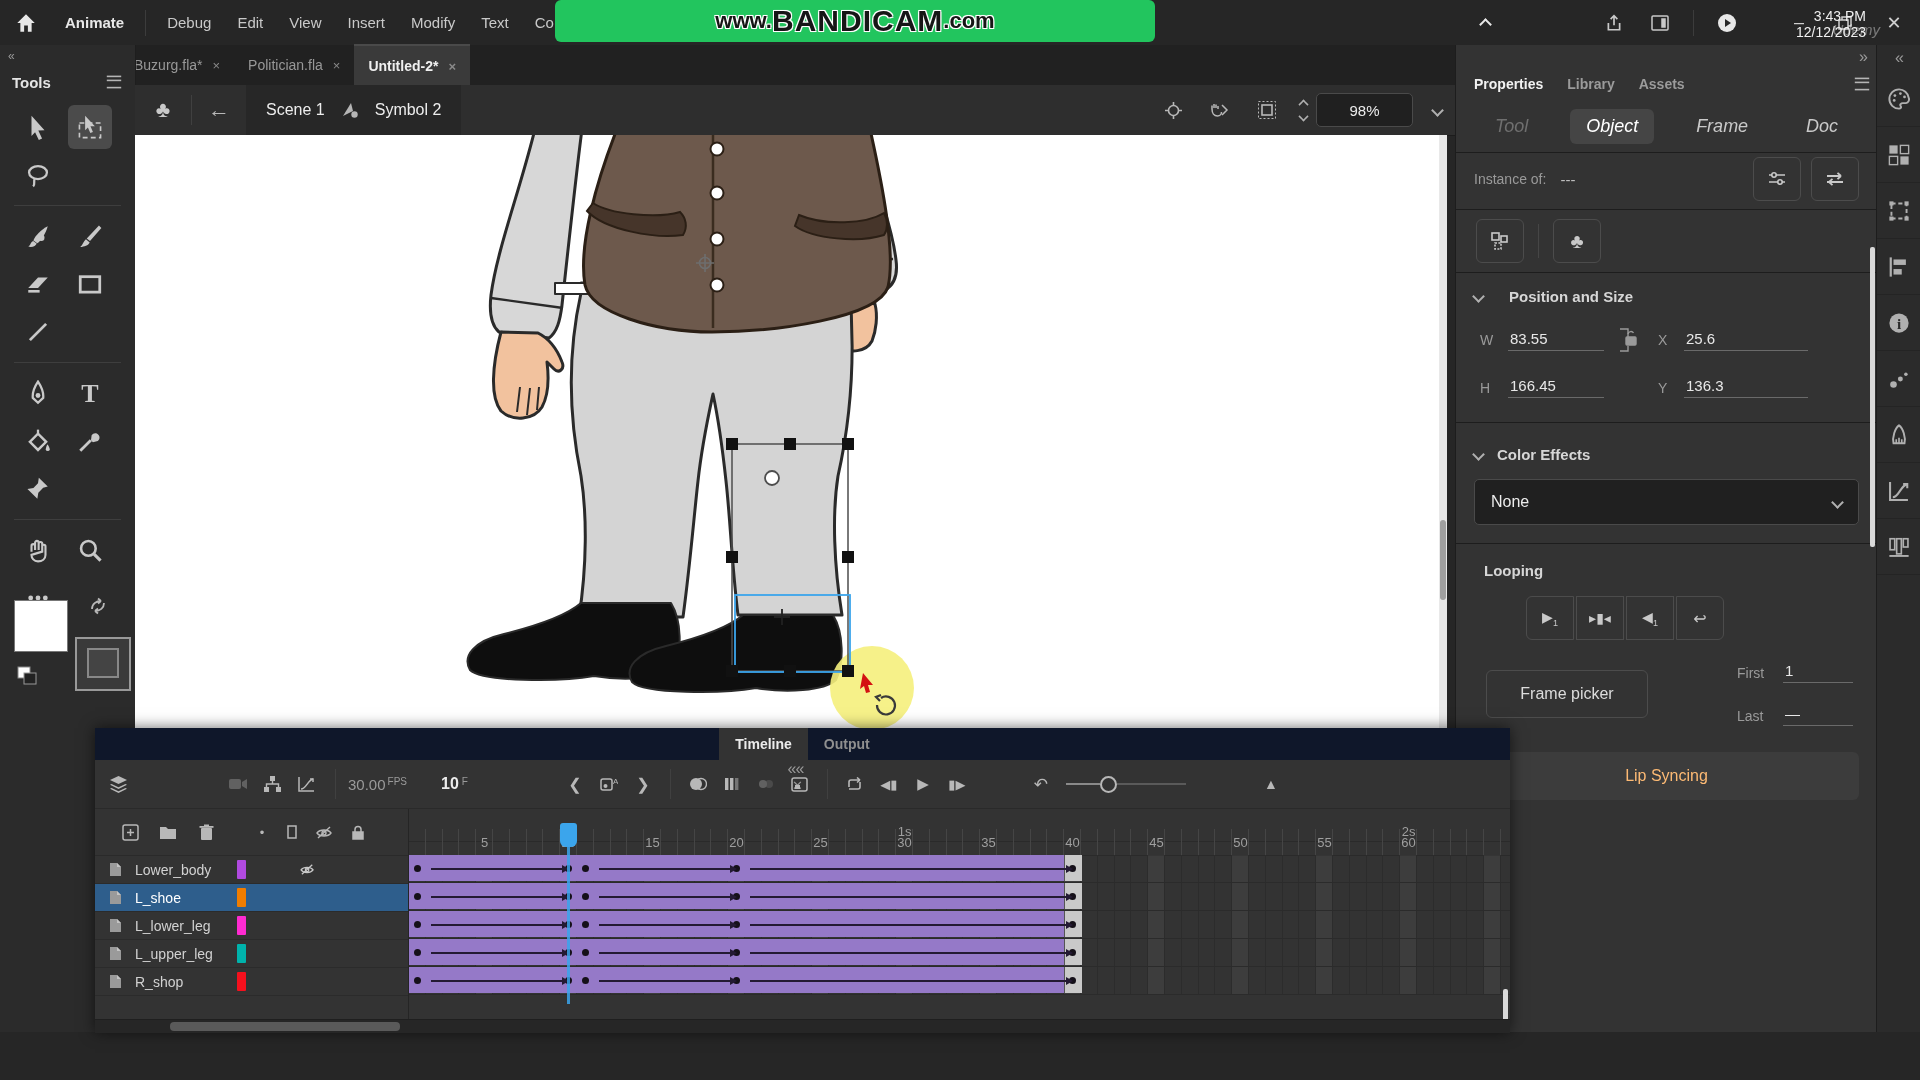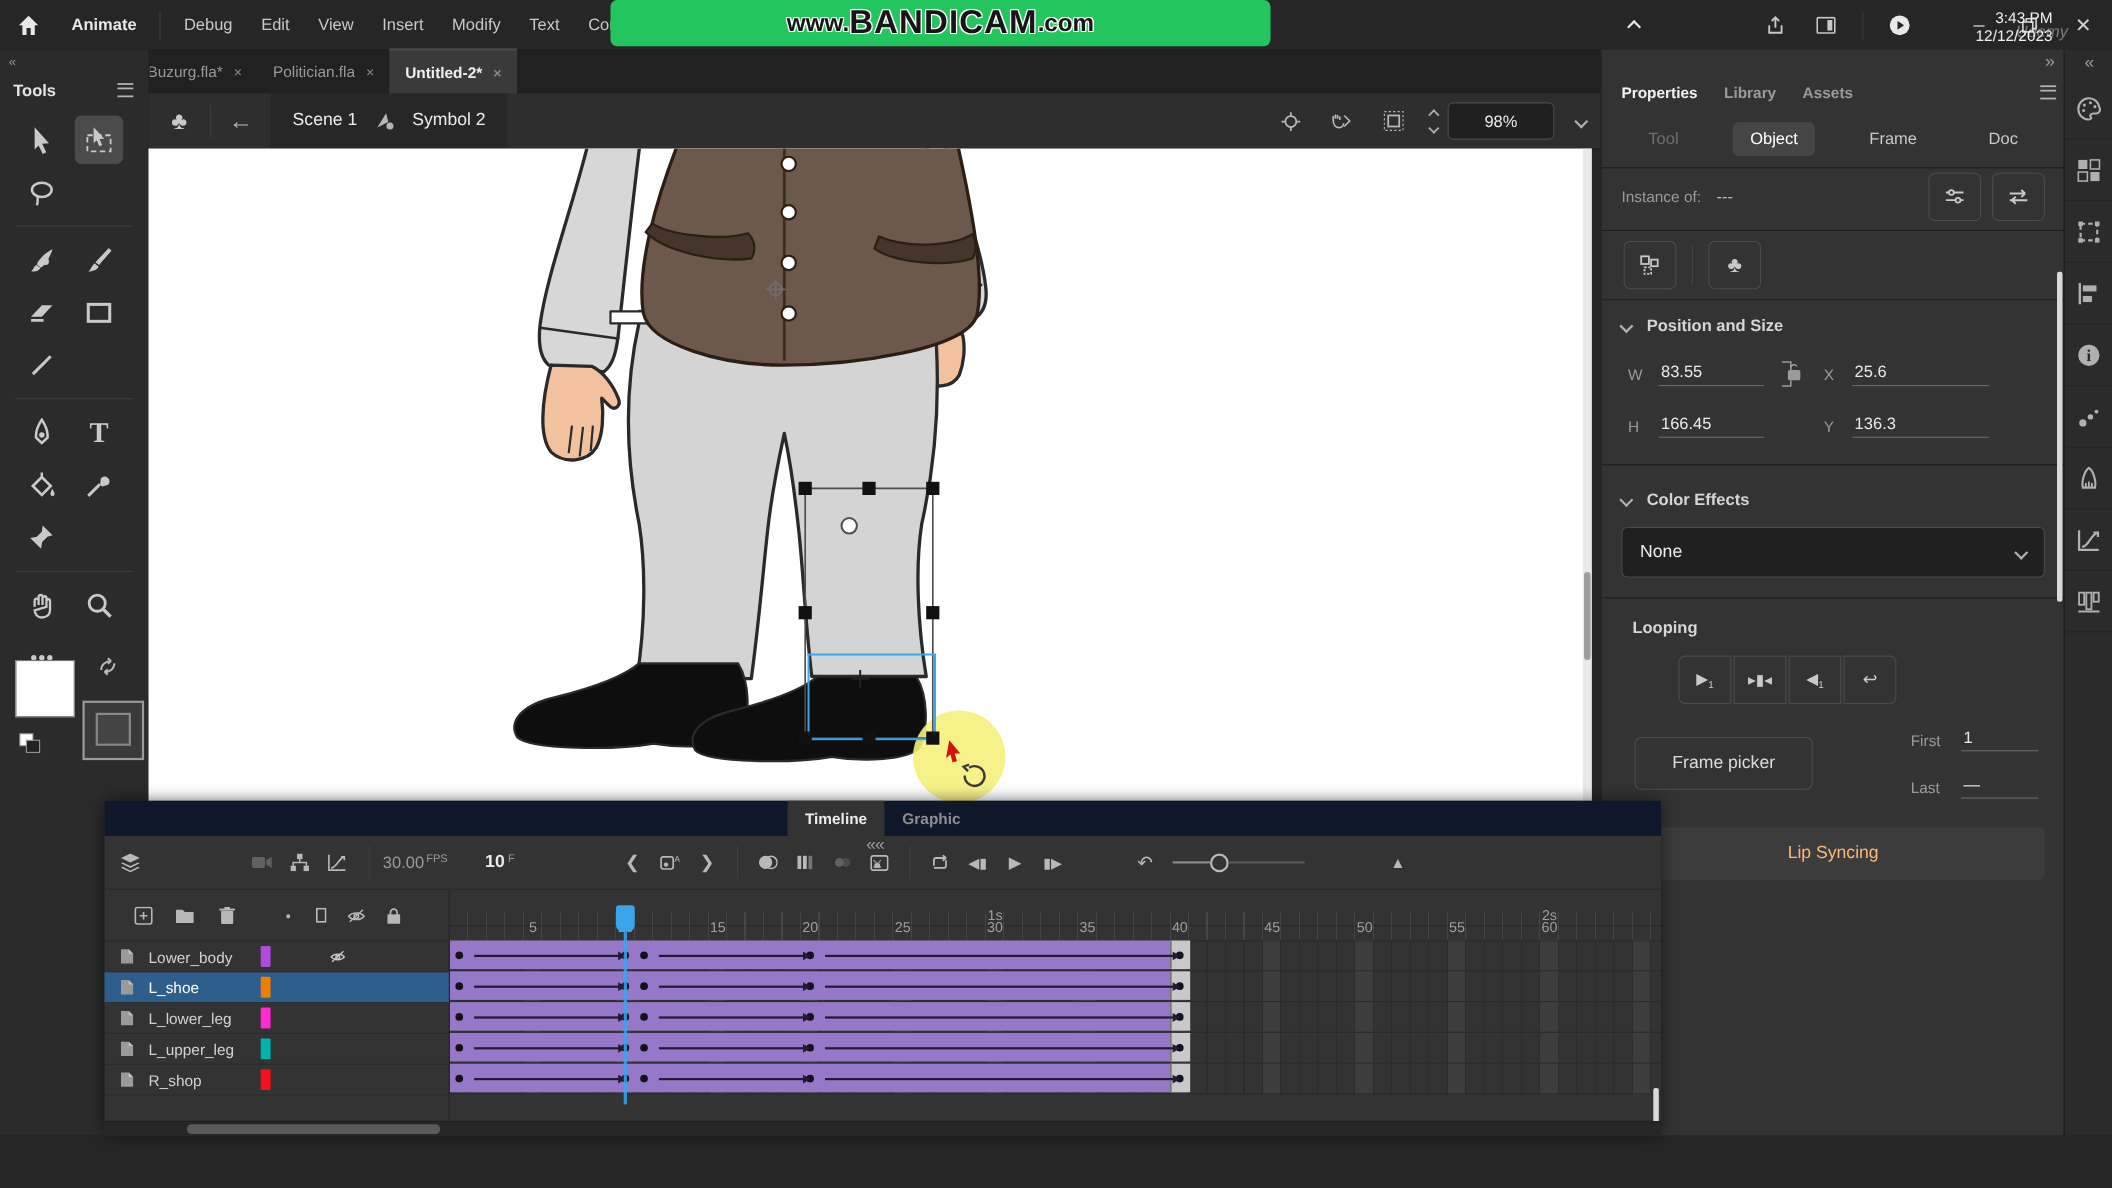--- a/index.html
+++ b/index.html
@@ -26,21 +26,21 @@
   .doc-tab{height:40px;display:flex;align-items:center;padding:0 14px;font-size:14px;color:#989898;gap:10px;}
   .doc-tab.active{background:#3a3a3a;color:#f0f0f0;font-weight:bold;border-top:2px solid #4a4a4a;}
   .tab-x{font-size:13px;color:#8a8a8a;}
   
   .tool-cell{width:44px;height:44px;border-radius:6px;display:flex;align-items:center;justify-content:center;margin:2px 4px;}
   .tool-cell.active{background:#4b4b4b;}
   .tools-div{height:1px;background:#3e3e3e;margin:6px 14px;}
   
   .ptab{font-size:14px;color:#9b9b9b;padding:0 12px;font-weight:bold;}
   .ptab.active{color:#f2f2f2;}
-  .subtab{font-size:15px;color:#c9c9c9;padding:7px 16px;border-radius:6px;}
+  .subtab{font-size:18px;color:#c9c9c9;padding:7px 16px;border-radius:6px;font-style:italic;}
   .subtab.active{background:#454545;color:#fff;}
   .subtab.dim{color:#6f6f6f;}
   .sqbtn{width:46px;height:42px;border:1px solid #4c4c4c;border-radius:6px;display:flex;align-items:center;justify-content:center;}
   
   #tl-panel{left:95px;top:728px;width:1415px;height:304px;background:#333333;box-shadow:0 0 14px rgba(0,0,0,.6);}
   .tl-tab{height:32px;display:flex;align-items:center;padding:0 16px;font-size:14px;color:#8f8f8f;font-weight:bold;}
   .tl-tab.active{background:#333333;color:#ececec;}
   .tl-icon{width:34px;height:34px;display:flex;align-items:center;justify-content:center;color:#b8b8b8;font-size:16px;}
   .tl-icon.dim{opacity:.35;}
   .lyr-row{height:27px;display:flex;align-items:center;border-bottom:1px solid #2b2b2b;position:relative;font-size:14px;color:#d2d2d2;}
@@ -439,21 +439,21 @@
             <rect x="5" y="12" width="6" height="6" stroke-dasharray="2 1.4"></rect>
           </svg>
       </div>
       <div style="width:1px;height:34px;background:#464646;"></div>
       <div class="sqbtn">
         <span style="font-size:20px;color:#c9c9c9;">♣</span>
       </div>
     </div>
     <div class="hline"></div>
 
-    <div class="row" style="height:46px;padding:0 18px;gap:14px;">
+    <div class="row" style="height:46px;padding:0 18px;gap:26px;">
       <span class="chev"></span>
       <span class="seclbl">Position and Size</span>
     </div>
     <div class="row" style="padding:6px 24px 0 24px;">
       <span class="fieldlbl" style="width:28px;">W</span>
       <span class="fieldval" style="width:90px;">83.55</span>
       <span class="icnbtn" style="width:54px;">
         <svg width="34" height="30" viewBox="0 0 34 30" fill="none" stroke="#9a9a9a" stroke-width="1.4">
             <path d="M6 4 H14 V9 M6 26 H14 V21"></path>
             <rect x="12" y="12" width="10" height="8" rx="1" fill="#9a9a9a"></rect>
@@ -597,21 +597,21 @@
           </svg>
         </div>
       </div>
   </div>
 
   <div class="abs" id="tl-panel">
 
     <div class="row" style="height:32px;background:#0f172a;flex-direction:column;">
       <div id="tltabs" class="row" style="height:32px;">
           <div class="tl-tab active">Timeline</div>
-          <div class="tl-tab">Graphic</div>
+          <div class="tl-tab">Output</div>
         </div>
       <div style="flex:1"></div>
       <span style="color:#9a9a9a;letter-spacing:-1px;margin-right:14px;">««</span>
       <span style="color:#9a9a9a;font-size:13px;margin-right:10px;">✕</span>
     </div>
 
     <div class="row" style="height:48px;border-bottom:1px solid #2a2a2a;padding:0 6px;">
       <div class="tl-icon">
         <svg width="19" height="17" viewBox="0 0 19 17" fill="#b8b8b8">
             <path d="M9.5 0 L18 4 L9.5 8 L1 4 Z"></path>

